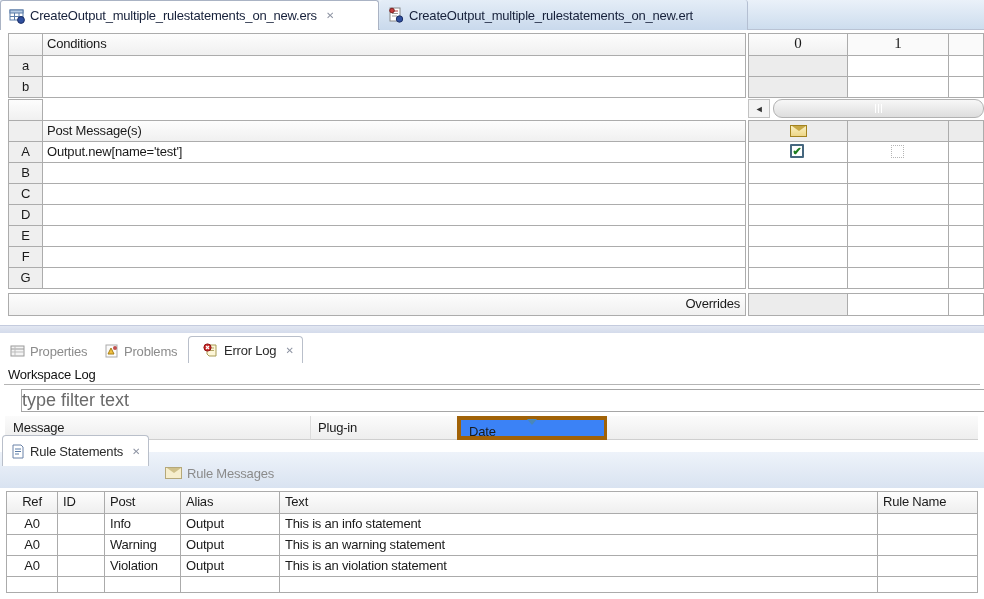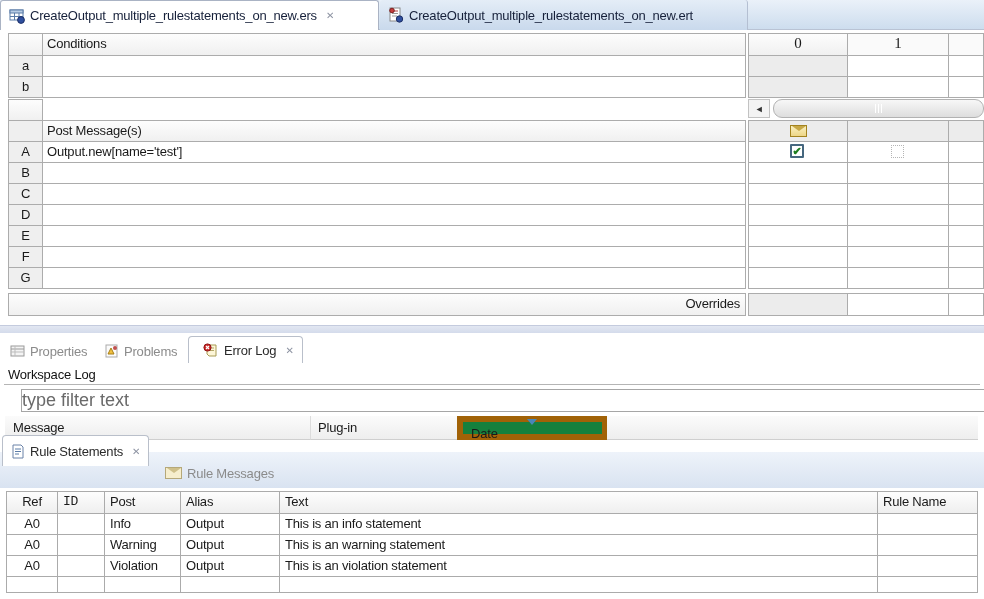--- a/index.html
+++ b/index.html
@@ -56,21 +56,21 @@
 
   .section-title { position:absolute; font-size:13px; color:#111111; }
   .rule-hline { position:absolute; height:1px; background:#b5b5b5; }
 
   .filter-input { position:absolute; border:1px solid #a6a6a6; background:#ffffff; font-family:"Liberation Sans",sans-serif;
     font-size:18px; color:#6a6a6a; padding:2px 0; outline:none;margin-left:16px; }
 
   .loghdr { position:absolute; height:24px; background:linear-gradient(#fbfbfb,#eeeeee);
     border-bottom:1px solid #cfcfcf; border-right:1px solid #dcdcdc; font-size:13px; color:#1a1a1a;
     padding:4px 0 0 8px; }
-  .loghdr.selected { background:#15803d; border:6px solid #a16207; }
+  .loghdr.selected { background:#3b82f6; border:4px solid #a16207; }
   .sort-tri { position:absolute; width:0; height:0; border-left:5px solid transparent;
     border-right:5px solid transparent; border-top:6px solid #4a87b8; }
 
   .sash-band { position:absolute; left:0; width:984px; background:linear-gradient(#e2e7f2,#d4dbeb);
     border-top:1px solid #c4cbde; }
   .panel-strip { position:absolute; left:0; width:984px; background:linear-gradient(#eef3fa,#d9e3f1); }
 
   
   .btcell { position:absolute; border:1px solid #ababab; background:#ffffff; font-size:13px; color:#1a1a1a;
     padding:2px 5px; overflow:hidden; white-space:nowrap; }
@@ -259,21 +259,21 @@
     </span>
     <span>Rule Statements</span>
     <span class="tab-close">✕</span>
   </div>
   <div class="vtab-inactive" style="left:165px;top:462px;height:22px;">
     <span class="envelope pale"></span>
     <span>Rule Messages</span>
   </div>
 
   <div class="btcell hdr center" style="left:6px;top:491px;width:52px;height:23px;">Ref</div>
-  <div class="btcell hdr" style="left:57px;top:491px;width:48px;height:23px;font-family:Liberation Mono, monospace;">ID</div>
+  <div class="btcell hdr" style="left:57px;top:491px;width:48px;height:23px;">ID</div>
   <div class="btcell hdr" style="left:104px;top:491px;width:77px;height:23px;">Post</div>
   <div class="btcell hdr" style="left:180px;top:491px;width:100px;height:23px;">Alias</div>
   <div class="btcell hdr" style="left:279px;top:491px;width:599px;height:23px;">Text</div>
   <div class="btcell hdr" style="left:877px;top:491px;width:101px;height:23px;">Rule Name</div>
 
   <div class="btcell center" style="left:6px;top:513px;width:52px;height:22px;">A0</div>
   <div class="btcell" style="left:57px;top:513px;width:48px;height:22px;"></div>
   <div class="btcell" style="left:104px;top:513px;width:77px;height:22px;">Info</div>
   <div class="btcell" style="left:180px;top:513px;width:100px;height:22px;">Output</div>
   <div class="btcell" style="left:279px;top:513px;width:599px;height:22px;">This is an info statement</div>

